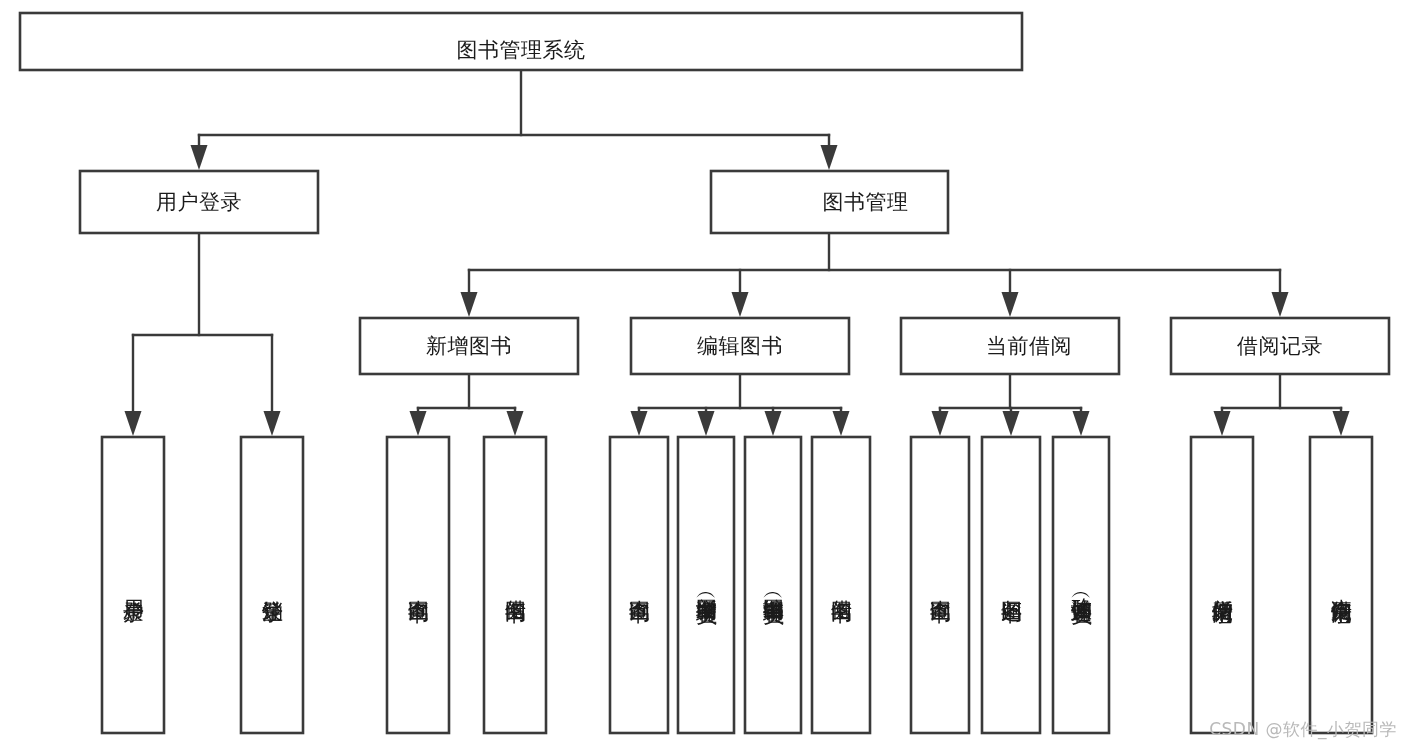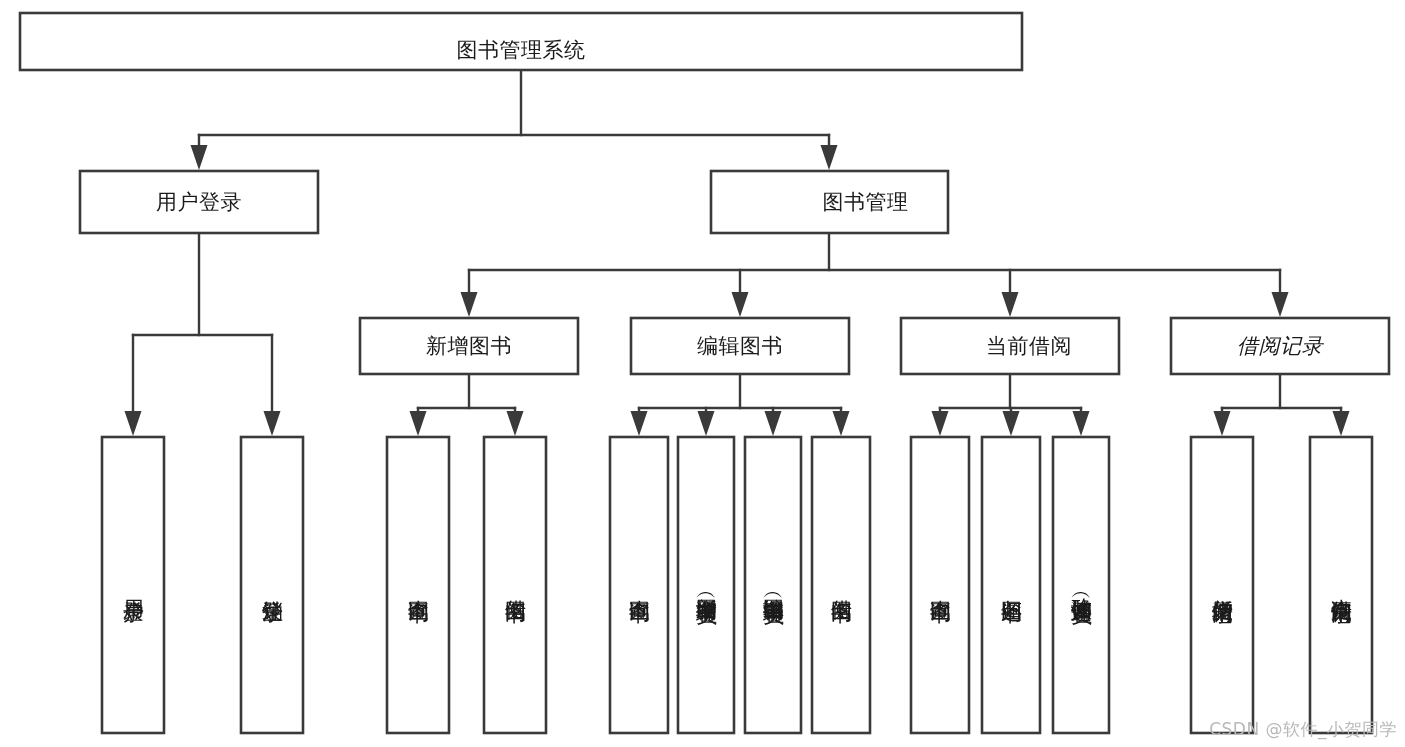--- a/index.html
+++ b/index.html
@@ -169,21 +169,21 @@
         <rect x="1310" y="437" width="62" height="296" class="node-box"></rect>
       </g>
   </svg>
   <div id="labels-layer">
       <div class="node-label-h" style="left: 20px; top: 13px; width: 1002px; height: 57px; margin-top: 8px;">图书管理系统</div>
       <div class="node-label-h" style="left: 80px; top: 171px; width: 238px; height: 62px;">用户登录</div>
       <div class="node-label-h" style="left: 747px; top: 171px; width: 237px; height: 62px;">图书管理</div>
       <div class="node-label-h" style="left: 360px; top: 318px; width: 218px; height: 56px;">新增图书</div>
       <div class="node-label-h" style="left: 631px; top: 318px; width: 218px; height: 56px;">编辑图书</div>
       <div class="node-label-h" style="left: 901px; top: 318px; width: 218px; height: 56px; margin-left: 19px;">当前借阅</div>
-      <div class="node-label-h" style="left: 1171px; top: 318px; width: 218px; height: 56px; font-style: italic;">借阅记录</div>
+      <div class="node-label-h" style="left: 1171px; top: 318px; width: 218px; height: 56px;">借阅记录</div>
       <div class="node-label-v" style="left: 102px; top: 437px; width: 62px; height: 296px;">用户登录</div>
       <div class="node-label-v" style="left: 241px; top: 437px; width: 62px; height: 296px;">注销登录</div>
       <div class="node-label-v" style="left: 387px; top: 437px; width: 62px; height: 296px;">查询图书</div>
       <div class="node-label-v" style="left: 484px; top: 437px; width: 62px; height: 296px;">借阅图书</div>
       <div class="node-label-v" style="left: 610px; top: 437px; width: 58px; height: 296px;">查询图书</div>
       <div class="node-label-v" style="left: 678px; top: 437px; width: 56px; height: 296px;">新增图书（管理员）</div>
       <div class="node-label-v" style="left: 745px; top: 437px; width: 56px; height: 296px;">编辑图书（管理员）</div>
       <div class="node-label-v" style="left: 812px; top: 437px; width: 58px; height: 296px;">借阅图书</div>
       <div class="node-label-v" style="left: 911px; top: 437px; width: 58px; height: 296px;">查询图书</div>
       <div class="node-label-v" style="left: 982px; top: 437px; width: 58px; height: 296px;">归还图书</div>

